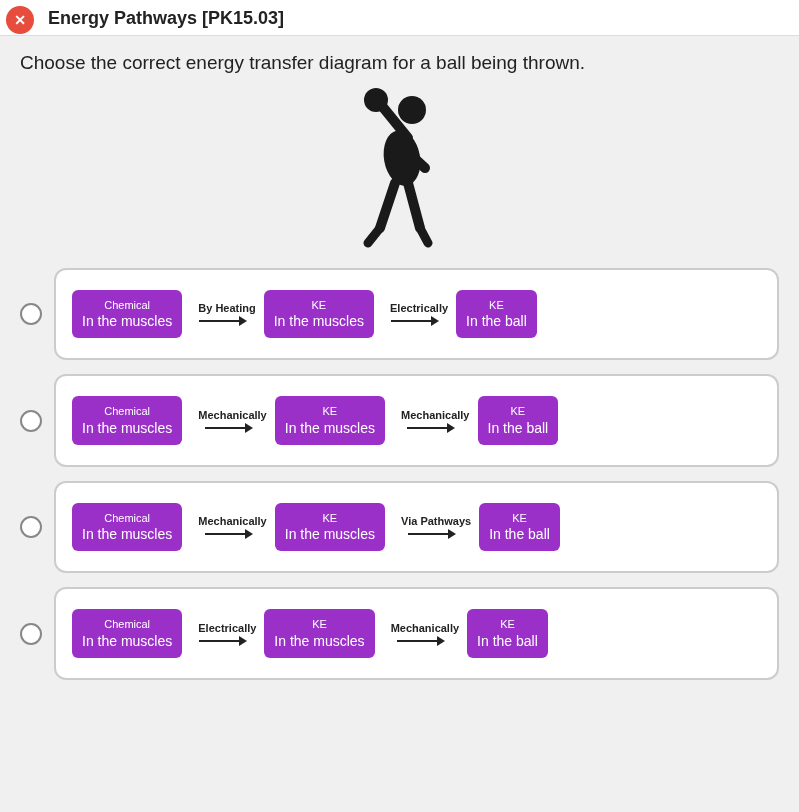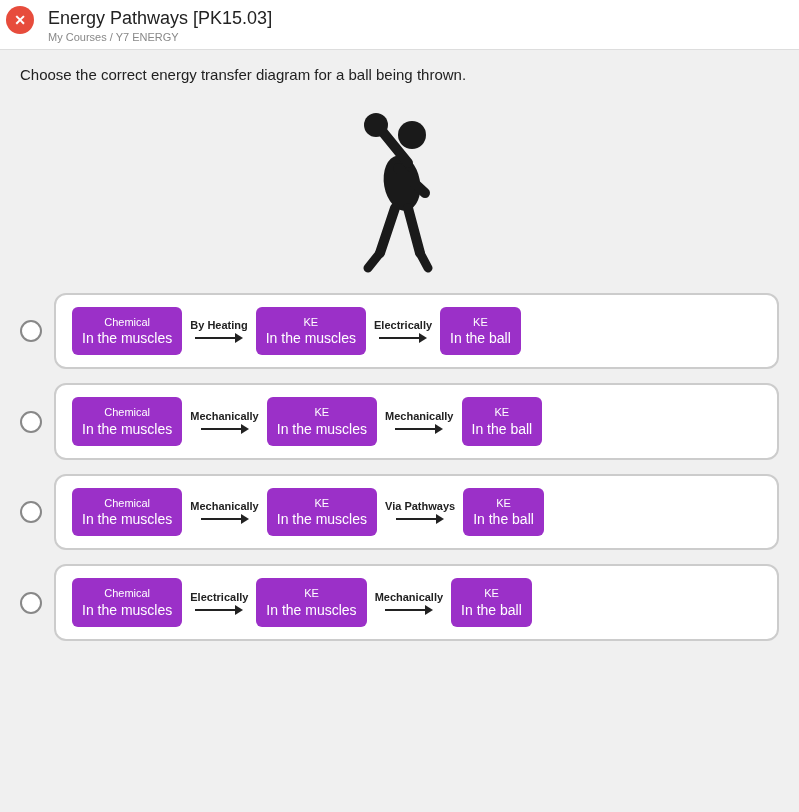--- a/index.html
+++ b/index.html
@@ -11,21 +11,21 @@
       overflow-x: hidden;
     }
     .header {
       background: white;
       padding: 8px 12px 6px 12px;
       border-bottom: 1px solid #ddd;
       position: relative;
     }
     .header-title {
       font-size: 18px;
-      font-weight: normal;
+      font-weight: bold;
       color: #222;
       display: inline-block;
     }
     .close-btn {
       position: absolute;
       left: 0;
       top: 0;
       width: 28px;
       height: 28px;
       background: #e74c3c;
@@ -41,23 +41,23 @@
     }
     .breadcrumb {
       font-size: 11px;
       color: #888;
       margin-top: 2px;
     }
     .main-content {
       padding: 16px 20px;
     }
     .question {
-      font-size: 15px;
+      font-size: 19px;
       color: #222;
-      margin-bottom: 30px;
+      margin-bottom: 14px;
     }
     .player-img {
       display: flex;
       justify-content: center;
       margin-bottom: 20px;
     }
     .player-silhouette {
       width: 120px;
       height: 160px;
     }
@@ -77,21 +77,21 @@
       border: 2px solid #888;
       border-radius: 50%;
       flex-shrink: 0;
       cursor: pointer;
       background: white;
     }
     .option-card {
       background: white;
       border: 2px solid #ccc;
       border-radius: 12px;
-      padding: 12px 16px;
+      padding: 20px 16px;
       flex: 1;
       display: flex;
       align-items: center;
       gap: 8px;
     }
     .energy-box {
       background: #9b30c8;
       color: white;
       border-radius: 6px;
       padding: 8px 10px;
@@ -113,20 +113,21 @@
       flex-direction: column;
       align-items: center;
       gap: 2px;
       flex-shrink: 0;
     }
     .arrow-label {
       font-size: 11px;
       color: #222;
       font-weight: 600;
       white-space: nowrap;
+      margin-left: 8px;
     }
     .arrow-line {
       display: flex;
       align-items: center;
     }
     .arrow-line .line {
       width: 40px;
       height: 2px;
       background: #222;
     }
@@ -138,21 +139,20 @@
       border-left: 8px solid #222;
     }
   </style>
 </head>
 <body>
 
 <div class="header">
   <div class="close-btn">✕</div>
   <div style="margin-left: 36px;">
     <div class="header-title">Energy Pathways [PK15.03]</div>
-    <div class="breadcrumb">My Courses / Y7 ENERGY</div>
   </div>
 </div>
 
 <div class="main-content">
   <div class="question">Choose the correct energy transfer diagram for a ball being thrown.</div>
 
   <div class="player-img">
     <svg class="player-silhouette" viewBox="0 0 120 160" xmlns="http://www.w3.org/2000/svg">
 
       <circle cx="72" cy="22" r="14" fill="#1a1a1a"></circle>

